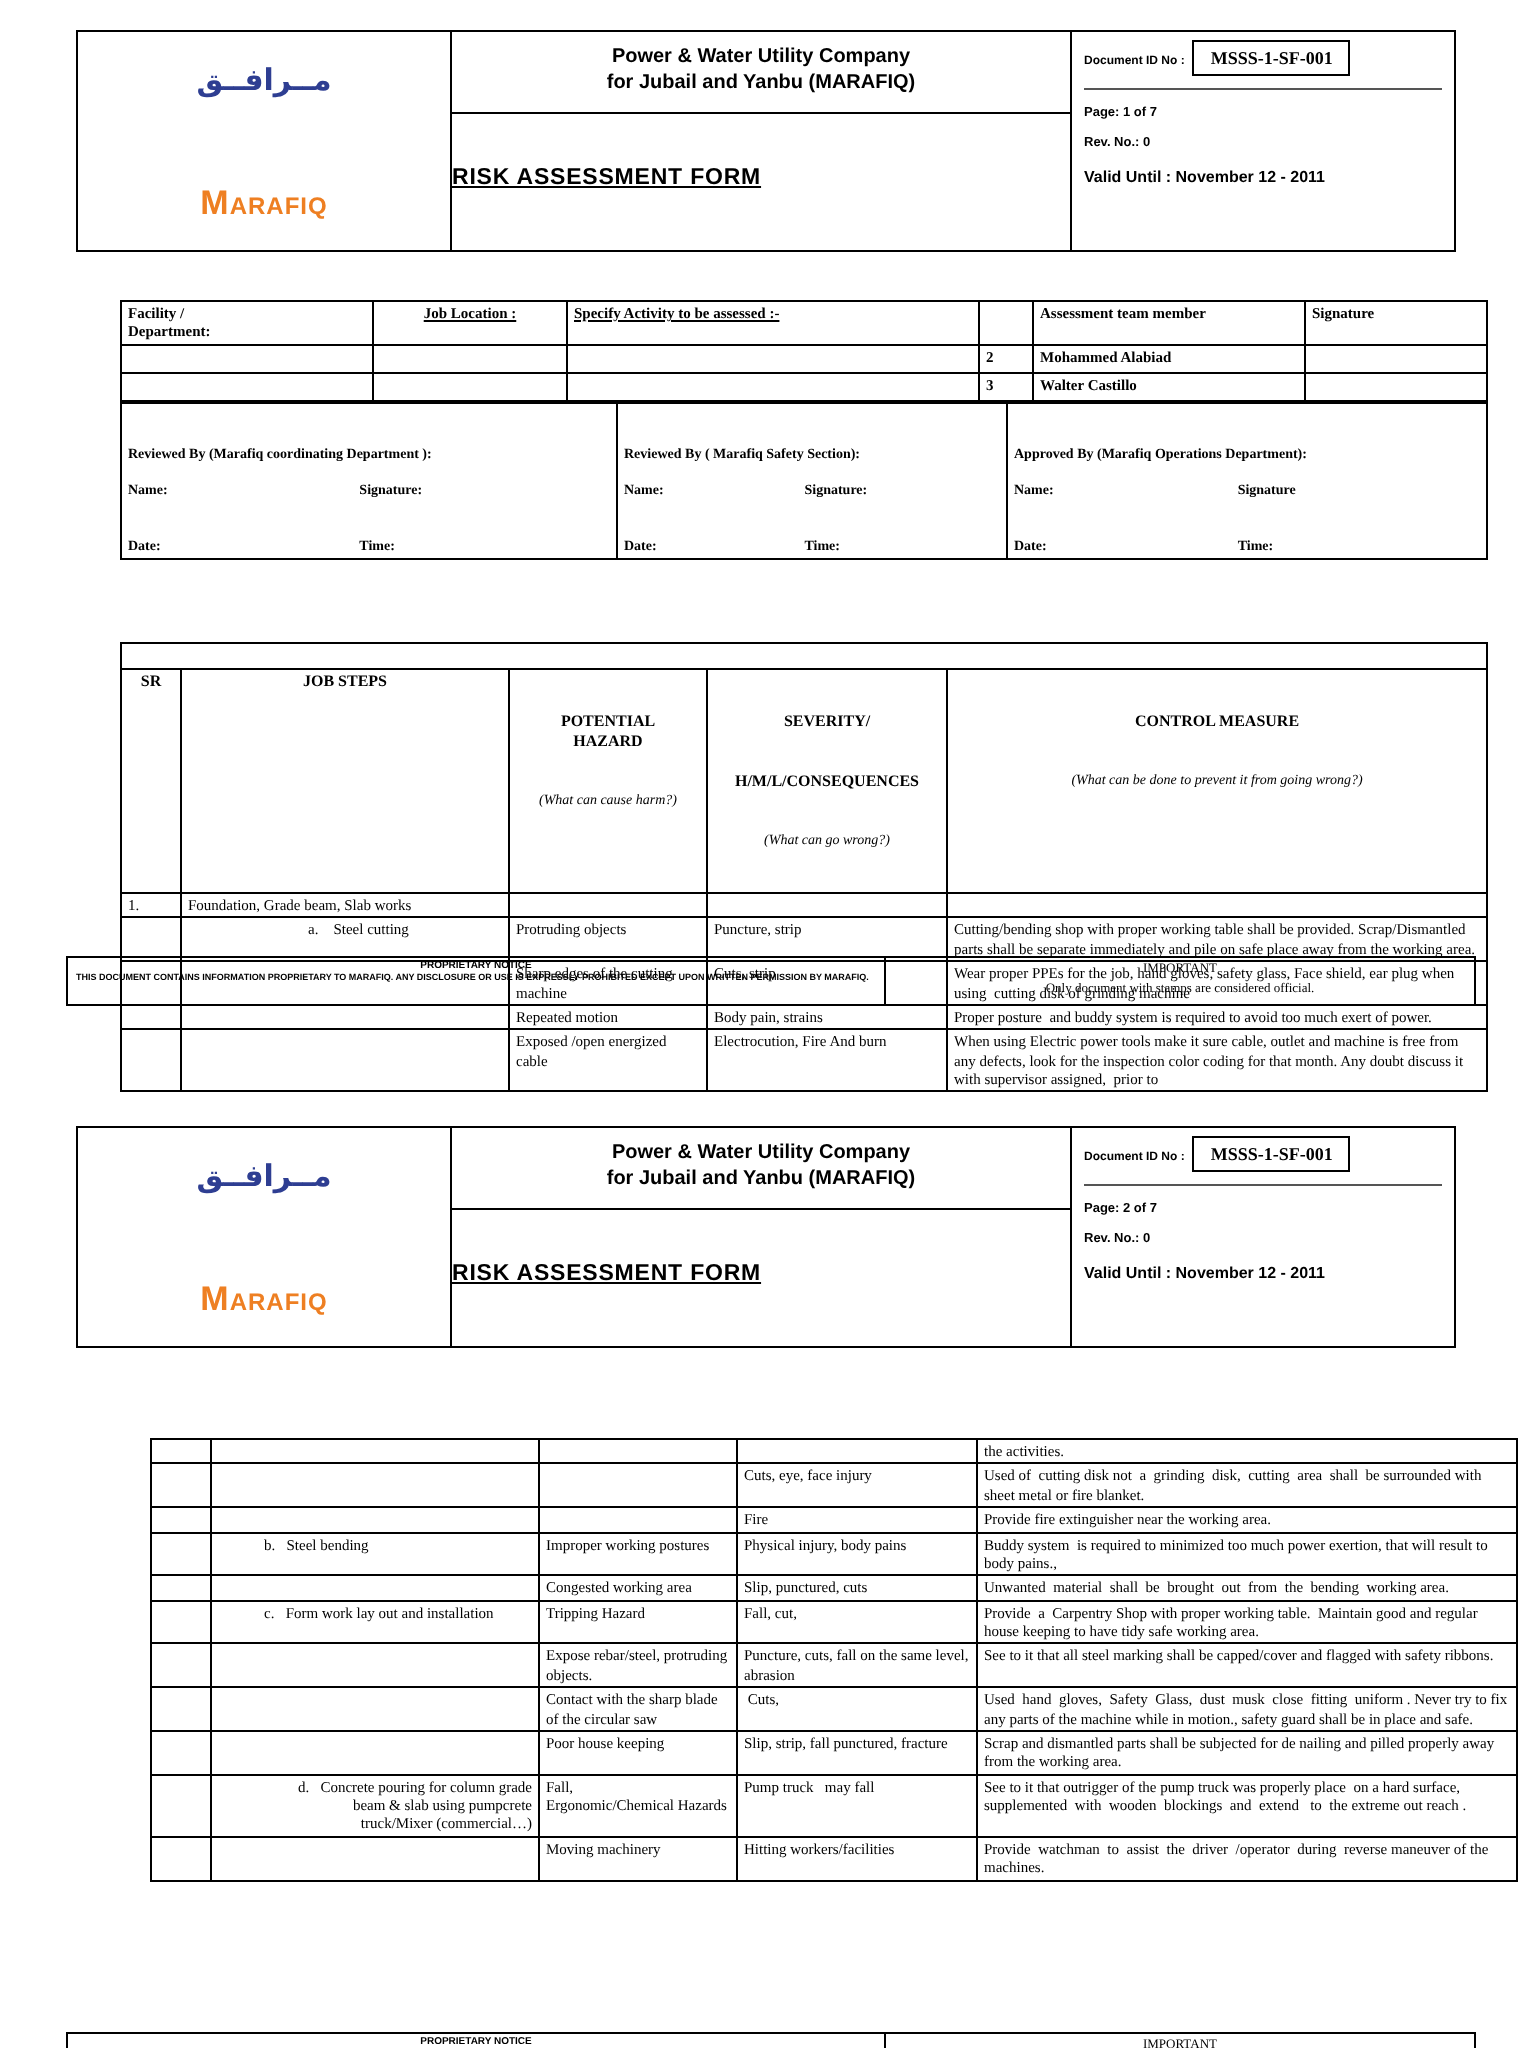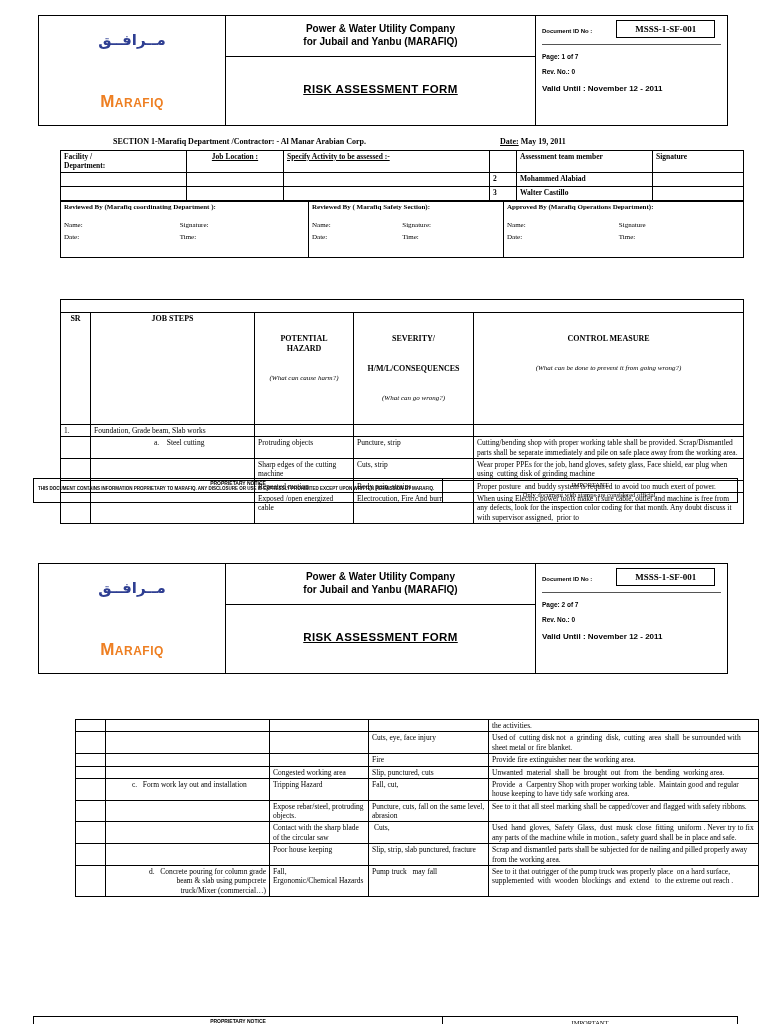--- a/index.html
+++ b/index.html
@@ -10,46 +10,46 @@
   .abs{position:absolute;}
 
   
   .hdr-table{width:689px;}
   .hdr-table td{border:1.5px solid #000;padding:0;vertical-align:top;}
   .logo-cell{text-align:center;vertical-align:middle !important;}
   .logo-arabic{font:bold 15px "DejaVu Sans",sans-serif;letter-spacing:1px;}
   .logo-word{font:bold 17px "Liberation Sans",sans-serif;font-variant:small-caps;letter-spacing:.5px;line-height:1;margin-top:44px;}
   .hdr-mid-top{border-bottom:1.5px solid #000;text-align:center;padding:6px 2px 8px 2px;}
   .hdr-company{font:bold 10px "Liberation Sans",sans-serif;line-height:1.3;}
-  .hdr-mid-bot{text-align:center;padding-top:22px;}
+  .hdr-mid-bot{padding-top:22px;}
   .hdr-title{font:bold 11.5px "Liberation Sans",sans-serif;text-decoration:underline;letter-spacing:.4px;}
   .meta-cell{padding:4px 6px !important;}
   .meta-row1{display:flex;align-items:flex-start;gap:4px;border-bottom:1px solid #555;padding-bottom:6px;}
   .meta-label{font:bold 6px "Liberation Sans",sans-serif;padding-top:8px;white-space:nowrap;}
-  .doc-box{border:1.5px solid #000;font:bold 9px "Liberation Serif",serif;padding:3px 18px;margin-left:20px;}
+  .doc-box{border:1.5px solid #000;font:bold 9px "Liberation Serif",serif;padding:3px 8px;margin-left:0;}
   .meta-line{font:bold 6.5px "Liberation Sans",sans-serif;margin-top:8px;}
   .meta-valid{font:bold 8px "Liberation Sans",sans-serif;margin-top:9px;}
 
   
   .sec-line{width:683px;font:bold 8px "Liberation Serif",serif;position:relative;height:12px;}
   .sec-title{position:absolute;left:38px;top:0;}
   .sec-date{position:absolute;left:425px;top:0;}
   .u{text-decoration:underline;}
 
   
   .s1{width:683px;font-size:7.5px;line-height:1.25;}
   .s1 td{white-space:pre-wrap;}
   .b{font-weight:bold;}
   .ctr{text-align:center;}
 
   
   .rv{width:683px;font-size:7px;line-height:1.3;}
   .rv td{height:53px;}
-  .rv-title{font-weight:bold;margin-bottom:9px;}
-  .rv-grid{display:grid;grid-template-columns:48% 52%;row-gap:3px;font-weight:normal;}
+  .rv-title{font-weight:bold;margin-bottom:9px;margin-top:20px;}
+  .rv-grid{display:grid;grid-template-columns:48% 52%;row-gap:19px;font-weight:bold;}
 
   
   .risk{width:683px;font-size:7.5px;line-height:1.25;margin-top:41px;}
   .risk td{white-space:pre-wrap;}
   .risk .hd{font-weight:bold;font-size:8px;text-align:center;vertical-align:top;}
   .note{font-style:italic;font-weight:normal;font-size:7px;}
   .hz-w{width:70px;margin:0 auto;}
   .spacer td{height:10px;border:1px solid #000;}
   .ind1{padding-left:74px !important;text-indent:-11px;}
   .ind2{padding-left:37px !important;text-indent:-11px;}
@@ -96,24 +96,20 @@
           </div>
           <div class="meta-line">Page: 1 of 7</div>
           <div class="meta-line">Rev. No.:  0</div>
           <div class="meta-valid">Valid Until : November 12 - 2011</div>
         </td>
       </tr>
     </tbody>
       </table>
   </div>
 
-  <div class="abs sec-line" style="top:137px;left:75px;">
-    <span class="sec-title">SECTION 1-Marafiq Department /Contractor: - Al Manar Arabian Corp.</span>
-    <span class="sec-date"><span class="u b">Date:</span><span>  May 19, 2011</span></span>
-  </div>
 
   <div class="abs" style="top:150px;left:60px;">
 
     <table class="s1 bordered">
       <colgroup>
           <col style="width:126px">
           <col style="width:97px">
           <col style="width:206px">
           <col style="width:27px">
           <col style="width:136px">
@@ -340,20 +336,27 @@
           </tr>
           <tr>
             <td></td>
             <td></td>
             <td></td>
             <td>Fire</td>
             <td>Provide fire extinguisher near the working area.</td>
           </tr>
           <tr>
             <td></td>
+            <td class="ind2">b.   Steel bending</td>
+            <td>Improper working postures</td>
+            <td>Physical injury, body pains</td>
+            <td>Buddy system  is required to minimized too much power exertion, that will result to body pains.,</td>
+          </tr>
+          <tr>
+            <td></td>
             <td></td>
             <td>Congested working area</td>
             <td>Slip, punctured, cuts</td>
             <td>Unwanted  material  shall  be  brought  out  from  the  bending  working area.</td>
           </tr>
           <tr>
             <td></td>
             <td class="ind2">c.   Form work lay out and installation</td>
             <td>Tripping Hazard</td>
             <td>Fall, cut,</td>
@@ -370,31 +373,38 @@
             <td></td>
             <td></td>
             <td>Contact with the sharp blade of the circular saw</td>
             <td> Cuts,</td>
             <td>Used  hand  gloves,  Safety  Glass,  dust  musk  close  fitting  uniform . Never try to fix any parts of the machine while in motion., safety guard shall be in place and safe.</td>
           </tr>
           <tr>
             <td></td>
             <td></td>
             <td>Poor house keeping</td>
-            <td>Slip, strip, slab punctured, fracture</td>
+            <td>Slip, strip, fall punctured, fracture</td>
             <td>Scrap and dismantled parts shall be subjected for de nailing and pilled properly away from the working area.</td>
           </tr>
           <tr>
             <td></td>
             <td class="ind3">d.   Concrete pouring for column grade beam &amp; slab using pumpcrete  truck/Mixer (commercial…)</td>
             <td>Fall,
 Ergonomic/Chemical Hazards</td>
             <td>Pump truck   may fall</td>
             <td>See to it that outrigger of the pump truck was properly place  on a hard surface,    supplemented  with  wooden  blockings  and  extend   to  the extreme out reach .</td>
           </tr>
+          <tr>
+            <td></td>
+            <td></td>
+            <td>Moving machinery</td>
+            <td>Hitting workers/facilities</td>
+            <td>Provide  watchman  to  assist  the  driver  /operator  during  reverse maneuver of the machines.</td>
+          </tr>
         </tbody>
     </table>
   </div>
 
   <div class="abs" style="top:1016px;left:33px;">
     <table class="ft">
       <colgroup>
           <col style="width:409px">
           <col style="width:295px">
         </colgroup>

